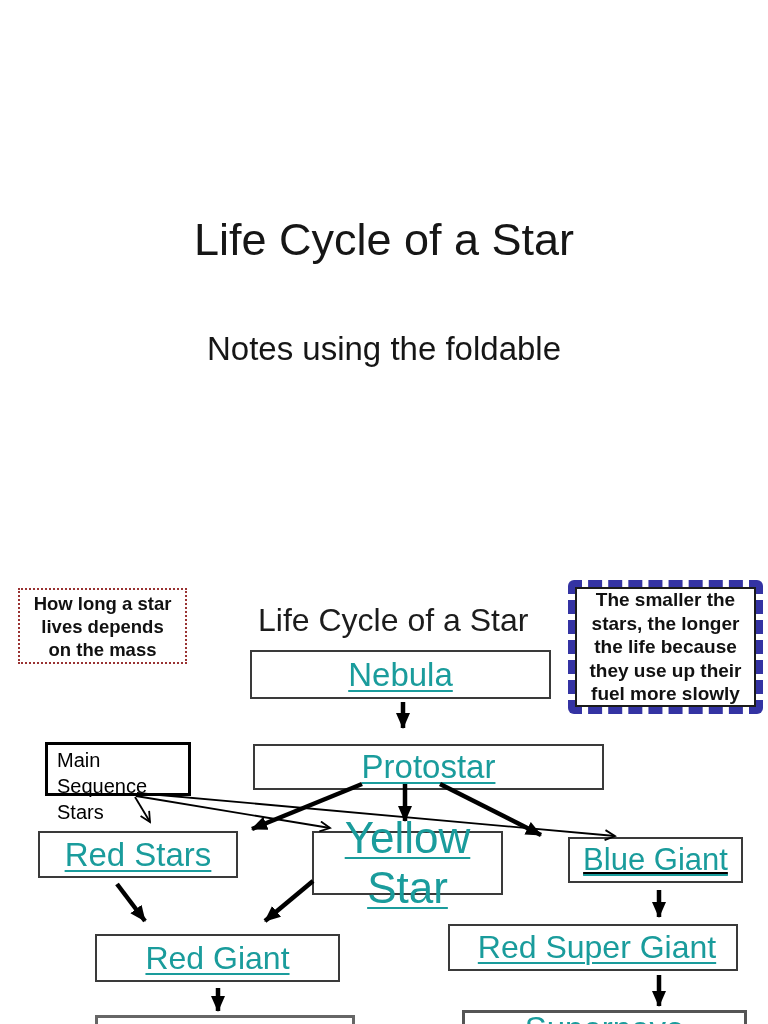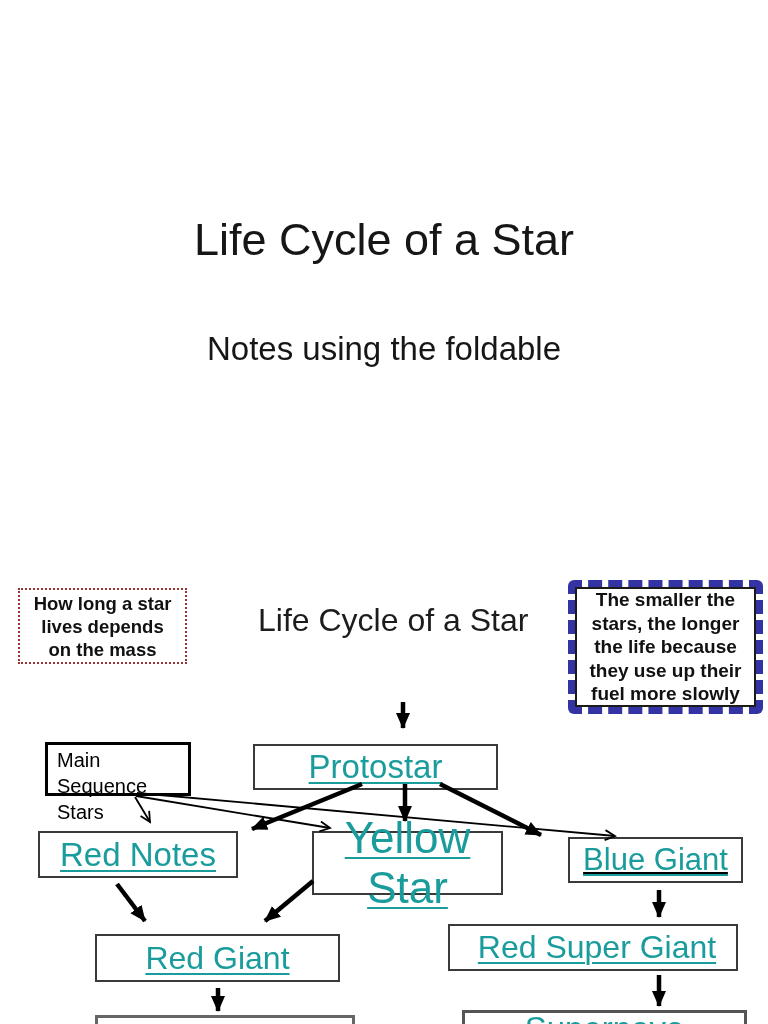--- a/index.html
+++ b/index.html
@@ -40,21 +40,21 @@
   
   .box{
     position:absolute;background:#fff;border:2px solid #3a3a3a;box-sizing:border-box;
     display:flex;align-items:center;justify-content:center;text-align:center;
   }
   .link{
     color:#1a9c9c;text-decoration:underline;
     text-decoration-thickness:2px;text-underline-offset:4px;
   }
   .nebula{left:250px;top:650px;width:301px;height:49px;font-size:33px;}
-  .protostar{left:253px;top:744px;width:245px;height:46px;font-size:33px;}
+  .protostar{left:253px;top:744px;width:351px;height:46px;font-size:33px;}
   .msbox{
     left:45px;top:742px;width:146px;height:54px;border:3px solid #000;
     align-items:flex-start;justify-content:flex-start;flex-direction:column;
     text-align:left;padding:2px 0 0 9px;font-size:20px;line-height:26px;color:#000;
   }
   .red-dwarf{left:38px;top:831px;width:200px;height:47px;font-size:33px;}
   .yellow-star{left:312px;top:831px;width:191px;height:64px;font-size:44px;justify-content:center;}
   .blue-giant{left:568px;top:837px;width:175px;height:46px;font-size:31px;text-decoration:underline;}
   .red-giant{left:95px;top:934px;width:245px;height:48px;font-size:32px;}
   .red-super-giant{left:448px;top:924px;width:290px;height:47px;font-size:32px;padding-left:8px;}
@@ -85,32 +85,35 @@
   <div class="note-smaller">
     <div class="inner">
       <div>The smaller the</div>
       <div>stars, the longer</div>
       <div>the life because</div>
       <div>they use up their</div>
       <div>fuel more slowly</div>
     </div>
   </div>
 
+  <div class="box nebula">
+    <span class="link">Nebula</span>
+  </div>
 
   <div class="box protostar">
     <span class="link">Protostar</span>
   </div>
 
   <div class="box msbox">
     <div>Main Sequence</div>
     <div>Stars</div>
   </div>
 
   <div class="box red-dwarf">
-    <span class="link">Red Notes</span>
+    <span class="link">Red Stars</span>
   </div>
 
   <div class="box yellow-star">
     <span class="link">Yellow Star</span>
   </div>
 
   <div class="box blue-giant">
     <span class="link">Blue Giant</span>
   </div>
 

